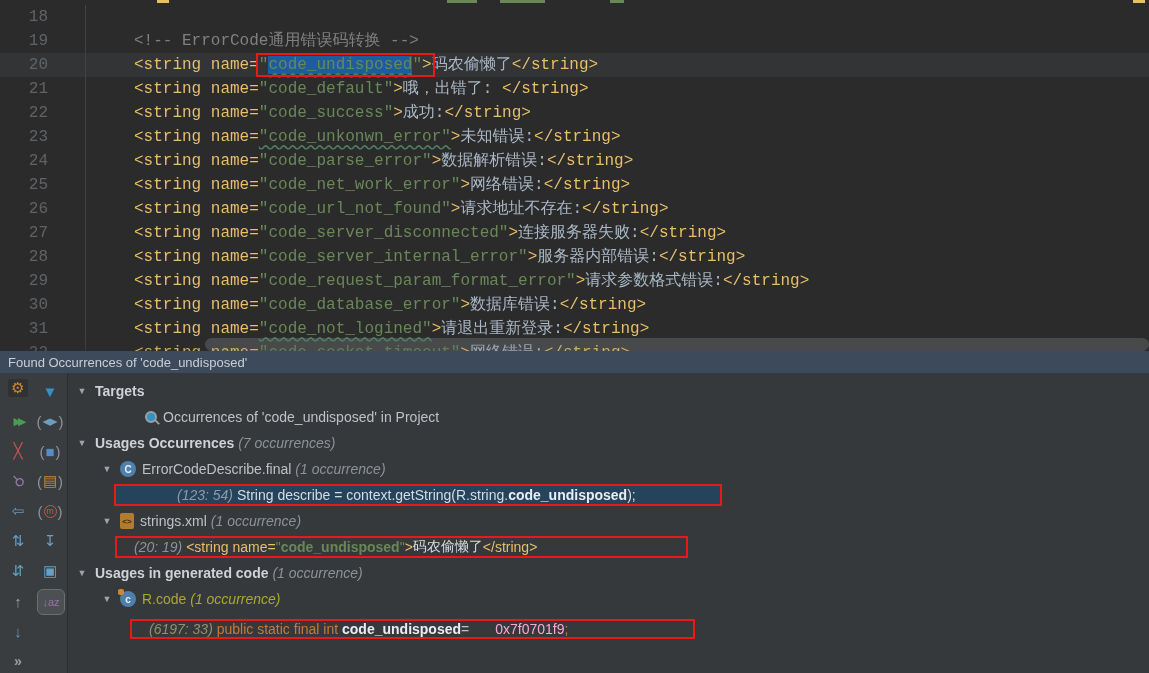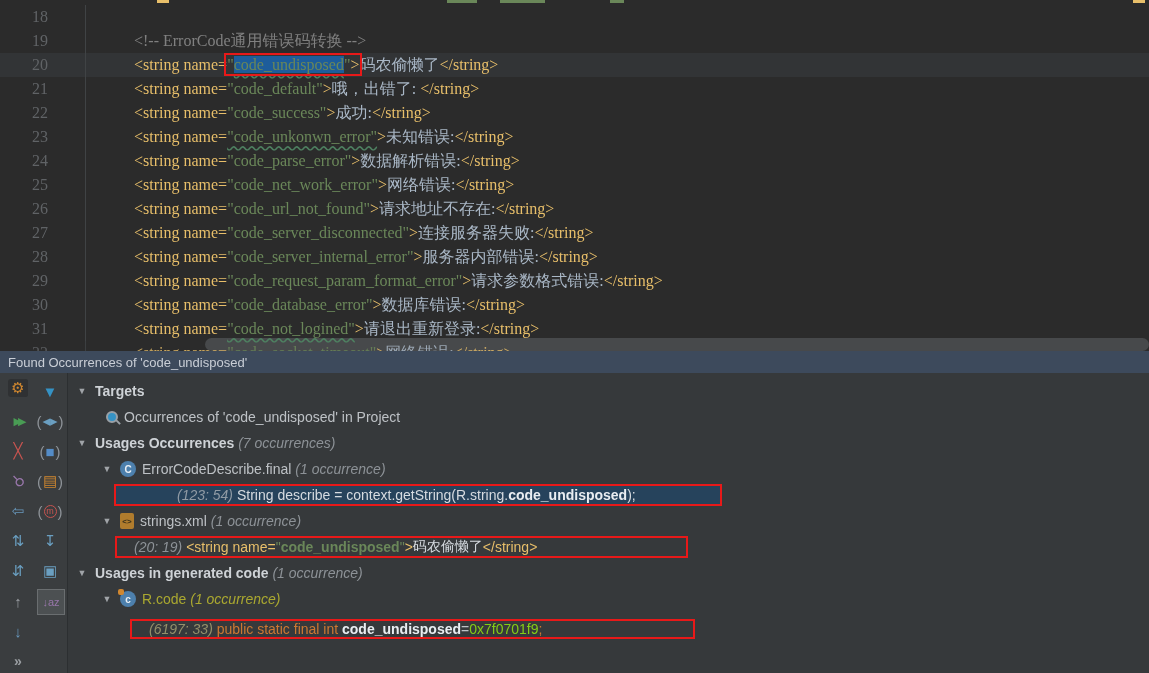--- a/index.html
+++ b/index.html
@@ -1,20 +1,20 @@
 <!DOCTYPE html>
 <html><head>
 <meta charset="utf-8">
 <style>
   html,body{margin:0;padding:0;background:#1e1e1e;}
   .app{position:relative;width:1149px;height:673px;background:#2b2b2b;overflow:hidden;
        font-family:"Liberation Sans",sans-serif;}
   
   .editor{position:absolute;left:0;top:0;width:1149px;height:351px;overflow:hidden;
-          font-family:Liberation Serif, serif;font-size:16px;line-height:24px;}
+          font-family:Liberation Mono, monospace;font-size:16px;line-height:24px;}
   .frags{position:absolute;left:0;top:0;height:4px;width:100%;}
   .frags span{position:absolute;top:0;height:3px;display:block;}
   .code-lines{position:absolute;left:0;top:5px;width:100%;}
   .code-line{display:flex;height:24px;white-space:pre;}
   .code-line.current{background:#323436;}
   .gutter{flex:none;width:48px;text-align:right;color:#606366;}
   .gutter-pad{flex:none;width:37px;border-right:1px solid #404345;}
   .content{flex:1;padding-left:48px;}
   .seg-tag{color:#e8bf6a;}
   .seg-str{color:#6a8759;}
@@ -30,21 +30,21 @@
   .find-header{position:absolute;left:0;top:351px;width:1149px;height:22px;background:#3d4a5c;
                color:#c9ced6;font-size:13px;display:flex;align-items:center;padding-left:8px;box-sizing:border-box;}
   
   .find-panel{position:absolute;left:0;top:373px;width:1149px;height:300px;background:#36393b;}
   .toolbar{position:absolute;left:0;top:0;width:67px;height:300px;background:#3a3d3f;border-right:1px solid #2c2f31;}
   .tbicon{position:absolute;width:26px;height:24px;display:flex;align-items:center;justify-content:center;
           font-size:15px;cursor:default;}
   .tbicon.bracket::before{content:"(";color:#8d9297;font-size:15px;margin-right:1px;}
   .tbicon.bracket::after{content:")";color:#8d9297;font-size:15px;margin-left:1px;}
   .tbicon .glyph{display:inline-block;}
-  .tbicon.toggled{background:#4c5052;border:1px solid #6a6e70;border-radius:0;}
+  .tbicon.toggled{background:#4c5052;border:1px solid #6a6e70;border-radius:6px;}
   .tbicon.circle .glyph{border:1px solid currentColor;border-radius:50%;width:11px;height:11px;
           font-size:9px;line-height:11px;text-align:center;}
   [data-name="pin-icon"] .glyph{transform:rotate(135deg);}
   [data-name="settings-icon"]{background:#2f3133;border-radius:3px;width:20px;height:18px;margin-left:3px;}
   [data-name="rerun-icon"] .glyph{letter-spacing:-4px;font-size:11px;}
   [data-name="sort-alphabetically-icon"] .glyph{font-size:11px;}
   [data-name="more-options-icon"] .glyph{font-size:14px;font-weight:bold;}
   
   .tree{position:absolute;left:67px;top:0;right:0;bottom:0;padding-top:5px;font-size:14px;color:#bdc1c5;}
   .trow{display:flex;align-items:center;height:26px;white-space:pre;}
@@ -64,21 +64,21 @@
   .t-normal{color:#bdc1c5;}
   .t-count{font-style:italic;color:#8d9297;}
   .t-loc{font-style:italic;color:#8f9aa4;margin-left:44px;}
   .t-locolive{font-style:italic;color:#94906a;}
   .t-bright{color:#d6dbe0;}
   .t-boldbright{color:#e9edf1;font-weight:bold;}
   .t-tag{color:#e8bf6a;}
   .t-str{color:#6a8759;}
   .t-strb{color:#6a8759;font-weight:bold;}
   .t-kw{color:#cc7832;}
-  .t-num{color:#84cc16;}
+  .t-num{color:#f9a8d4;margin-left:26px;}
   .t-olive{color:#aaa830;}
   .t-oliveitalic{color:#aaa830;font-style:italic;}
 </style>
 </head>
 <body>
 
 <div class="app" data-name="ide-window">
 
   <div class="editor" data-name="editor">
     <div class="frags" data-name="clipped-previous-line">
@@ -164,21 +164,21 @@
         </div>
         <div class="tbicon" data-name="preview-source-icon" style="left: 37px; top: 186px;">
           <span class="glyph" data-name="preview-source-icon" style="color: rgb(106, 159, 193);">▣</span>
         </div>
         <div class="tbicon toggled" data-name="sort-alphabetically-icon" style="left: 37px; top: 216px;">
           <span class="glyph" data-name="sort-alphabetically-icon" style="color: rgb(152, 118, 170);">↓az</span>
         </div>
       </div>
     <div class="tree" id="tree" data-name="results-tree">
         <div class="trow" data-name="tree-row-0" style="padding-left: 8px;"><span class="chev" data-name="chevron-down-icon">▼</span><span class="t-bold" data-name="tree-row-text">Targets</span></div>
-        <div class="trow" data-name="tree-row-1" style="padding-left: 39px;"><span class="ti ti-search" data-name="search-icon"></span><span class="t-normal" data-name="tree-row-text">Occurrences of 'code_undisposed' in Project</span></div>
+        <div class="trow" data-name="tree-row-1" style="padding-left: 78px;"><span class="ti ti-search" data-name="search-icon"></span><span class="t-normal" data-name="tree-row-text">Occurrences of 'code_undisposed' in Project</span></div>
         <div class="trow" data-name="tree-row-2" style="padding-left: 8px;"><span class="chev" data-name="chevron-down-icon">▼</span><span class="t-bold" data-name="tree-row-text">Usages Occurrences </span><span class="t-count" data-name="tree-row-text">(7 occurrences)</span></div>
         <div class="trow" data-name="tree-row-3" style="padding-left: 33px;"><span class="chev" data-name="chevron-down-icon">▼</span><span class="ti ti-class" data-name="java-class-icon">C</span><span class="t-normal" data-name="tree-row-text">ErrorCodeDescribe.final </span><span class="t-count" data-name="tree-row-text">(1 occurrence)</span></div>
         <div class="trow" data-name="tree-row-4" style="padding-left: 47px;"><div class="obox selbg" data-name="annotation-red-box" style="min-width: 608px;"><span class="t-loc" data-name="tree-row-text">(123: 54) </span><span class="t-bright" data-name="tree-row-text">String describe = context.getString(R.string.</span><span class="t-boldbright" data-name="tree-row-text">code_undisposed</span><span class="t-bright" data-name="tree-row-text">);</span></div></div>
         <div class="trow" data-name="tree-row-5" style="padding-left: 33px;"><span class="chev" data-name="chevron-down-icon">▼</span><span class="ti ti-xml" data-name="xml-file-icon">&lt;&gt;</span><span class="t-normal" data-name="tree-row-text">strings.xml </span><span class="t-count" data-name="tree-row-text">(1 occurrence)</span></div>
         <div class="trow" data-name="tree-row-6" style="padding-left: 48px;"><div class="obox" data-name="annotation-red-box" style="min-width: 573px;"><span class="t-count" data-name="tree-row-text">(20: 19) </span><span class="t-tag" data-name="tree-row-text">&lt;string name=</span><span class="t-str" data-name="tree-row-text">"</span><span class="t-strb" data-name="tree-row-text">code_undisposed</span><span class="t-str" data-name="tree-row-text">"</span><span class="t-tag" data-name="tree-row-text">&gt;</span><span class="t-bright" data-name="tree-row-text">码农偷懒了</span><span class="t-tag" data-name="tree-row-text">&lt;/string&gt;</span></div></div>
         <div class="trow" data-name="tree-row-7" style="padding-left: 8px;"><span class="chev" data-name="chevron-down-icon">▼</span><span class="t-bold" data-name="tree-row-text">Usages in generated code </span><span class="t-count" data-name="tree-row-text">(1 occurrence)</span></div>
         <div class="trow" data-name="tree-row-8" style="padding-left: 33px;"><span class="chev" data-name="chevron-down-icon">▼</span><span class="ti ti-class ti-r" data-name="generated-class-icon">c</span><span class="t-olive" data-name="tree-row-text">R.code </span><span class="t-oliveitalic" data-name="tree-row-text">(1 occurrence)</span></div>
         <div class="trow tall" data-name="tree-row-9" style="padding-left: 63px;"><div class="obox" data-name="annotation-red-box" style="min-width: 565px;"><span class="t-locolive" data-name="tree-row-text">(6197: 33) </span><span class="t-kw" data-name="tree-row-text">public static final int </span><span class="t-boldbright" data-name="tree-row-text">code_undisposed</span><span class="t-normal" data-name="tree-row-text">=</span><span class="t-num" data-name="tree-row-text">0x7f0701f9</span><span class="t-kw" data-name="tree-row-text">;</span></div></div>
       </div>
   </div>

